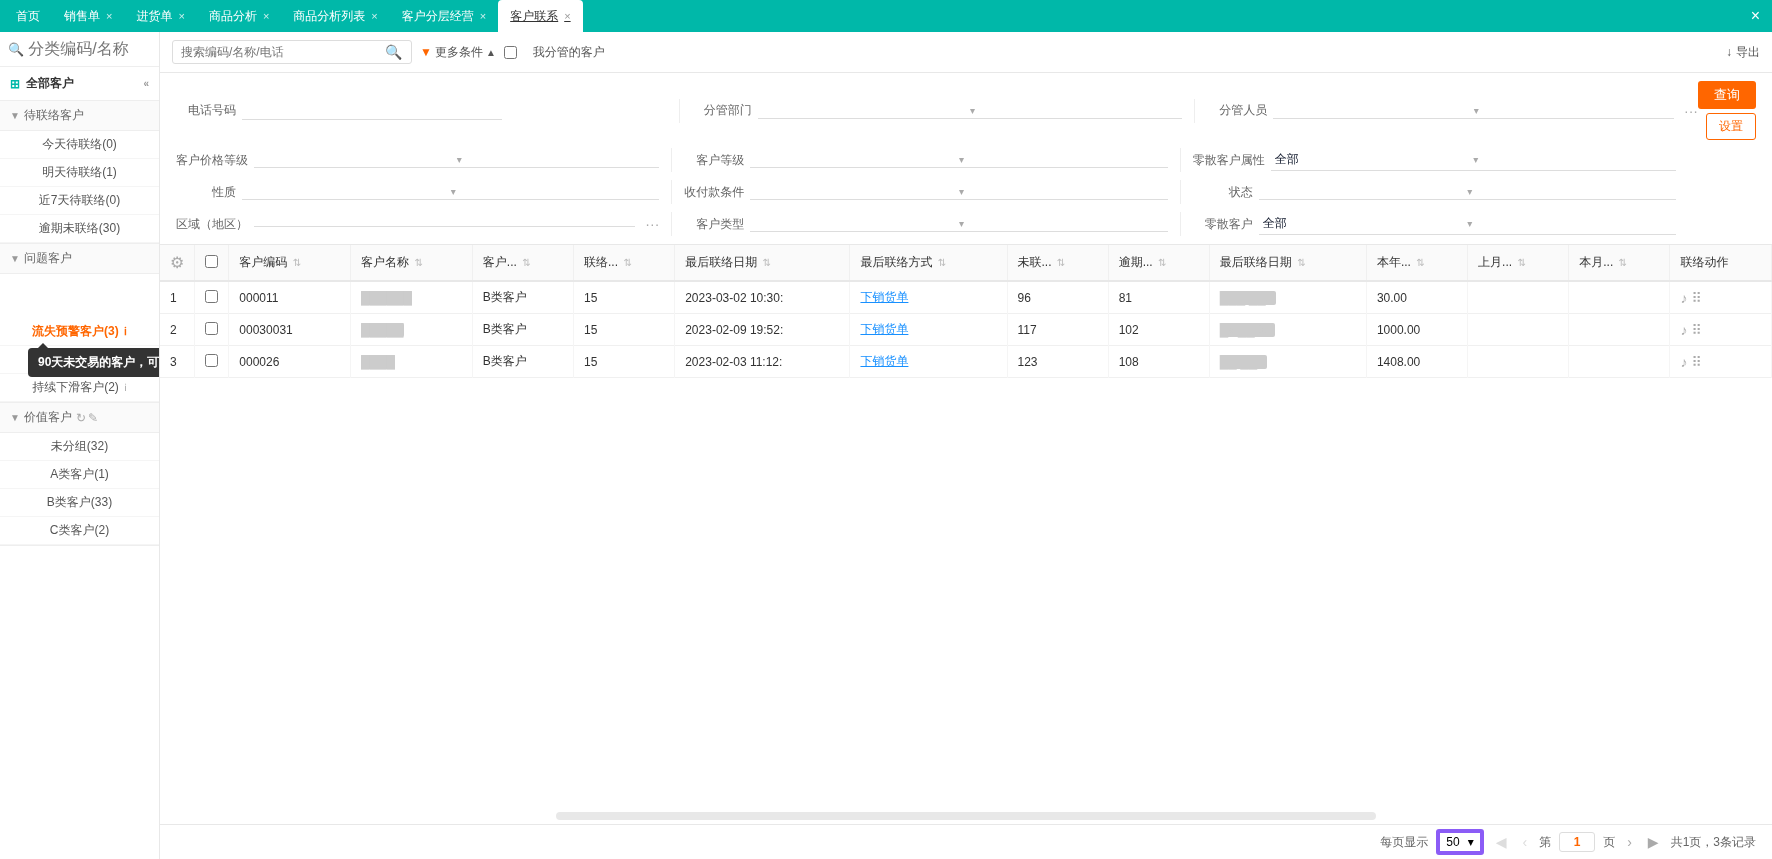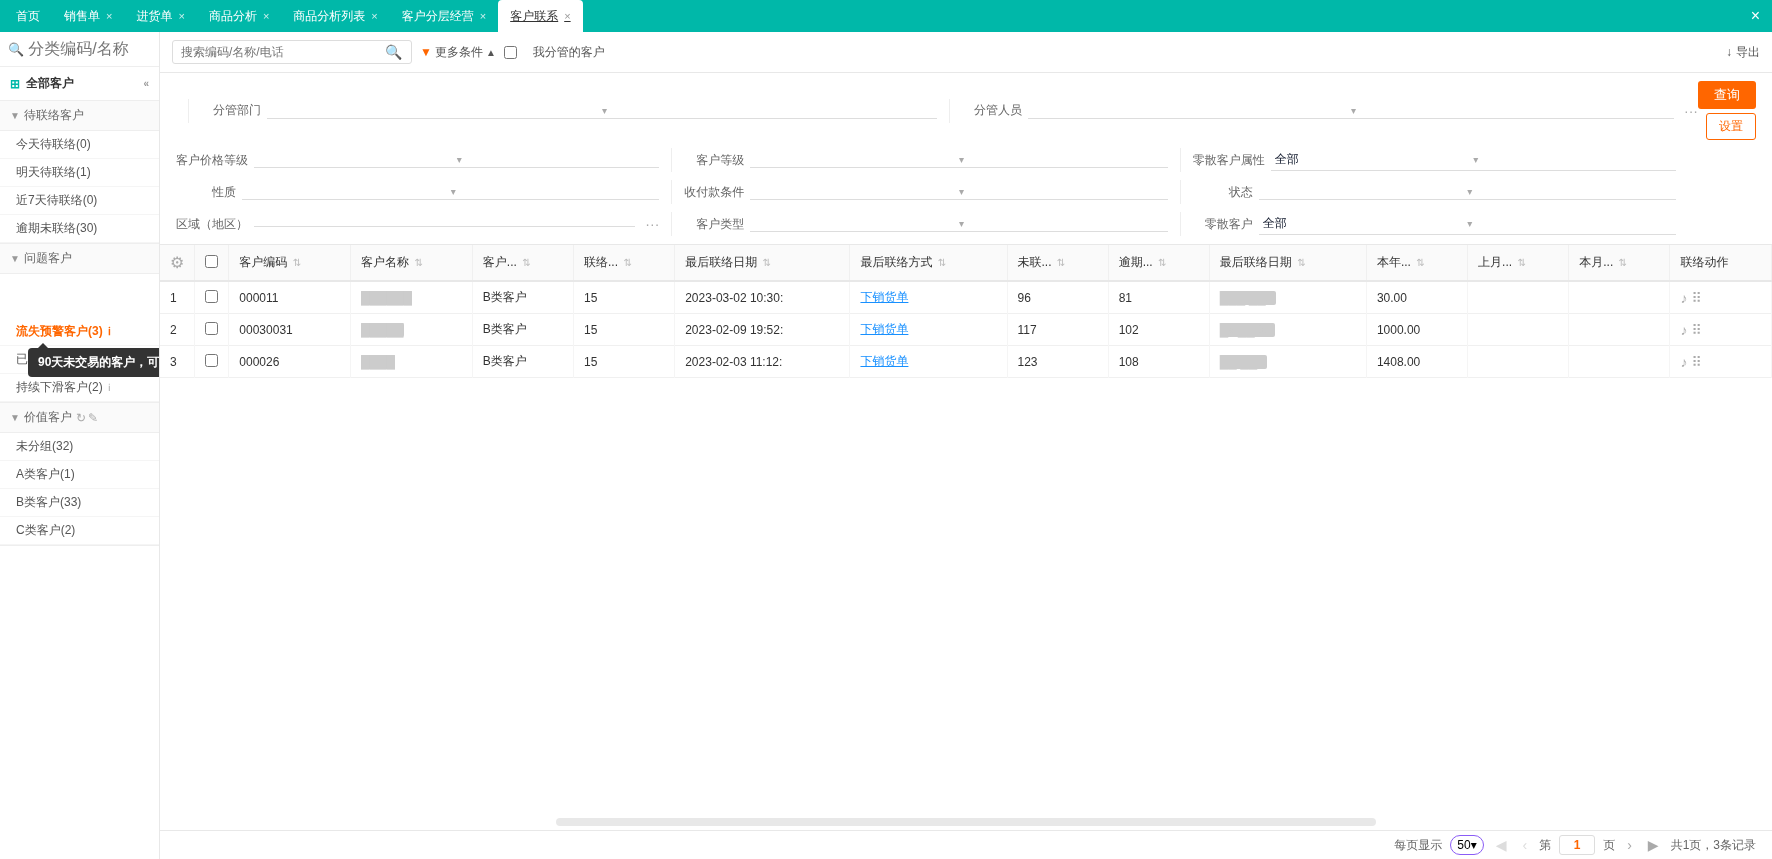--- a/index.html
+++ b/index.html
@@ -85,20 +85,21 @@
       background: #fafafa;
       border-bottom: 1px solid #eee;
       cursor: pointer;
     }
     .sidebar-group-title .arrow { margin-right: 4px; font-size: 10px; color: #999; }
     .sidebar-item {
       padding: 5px 16px;
       color: #555;
       cursor: pointer;
       border-bottom: 1px solid #f5f5f5;
+      text-align: center;
     }
     .sidebar-item.active {
       color: #ff6600;
       font-weight: bold;
     }
     .sidebar-group { border-bottom: 1px solid #eee; }
 
     
     .content-area {
       flex: 1;
@@ -265,24 +266,24 @@
       justify-content: flex-end;
       padding: 4px 16px;
       background: #fff;
       border-top: 1px solid #e8e8e8;
       gap: 8px;
     }
     .pagination-label { color: #666; }
     .pagination-select {
       display: flex;
       align-items: center;
-      border: 1px solid #8b5cf6;
-      border-radius: 10px;
+      border: 4px solid #8b5cf6;
+      border-radius: 3px;
       padding: 2px 6px;
-      gap: 0;
+      gap: 8px;
       cursor: pointer;
     }
     .pagination-btn {
       border: none;
       background: none;
       cursor: pointer;
       color: #aaa;
       font-size: 14px;
       padding: 2px 4px;
     }
@@ -463,20 +464,24 @@
       </div>
       <div class="export-btn">
         <span>↓</span>
         <span>导出</span>
       </div>
     </div>
 
     <div class="filter-panel">
 
       <div class="filter-row">
+        <div class="filter-field">
+          <span class="filter-label">电话号码</span>
+          <input type="text" class="filter-input" style="max-width: 260px;">
+        </div>
         <div class="filter-divider"></div>
         <div class="filter-field">
           <span class="filter-label">分管部门</span>
           <div class="filter-select">
             <span></span>
             <span class="arrow">▾</span>
           </div>
         </div>
         <div class="filter-divider"></div>
         <div class="filter-field">

